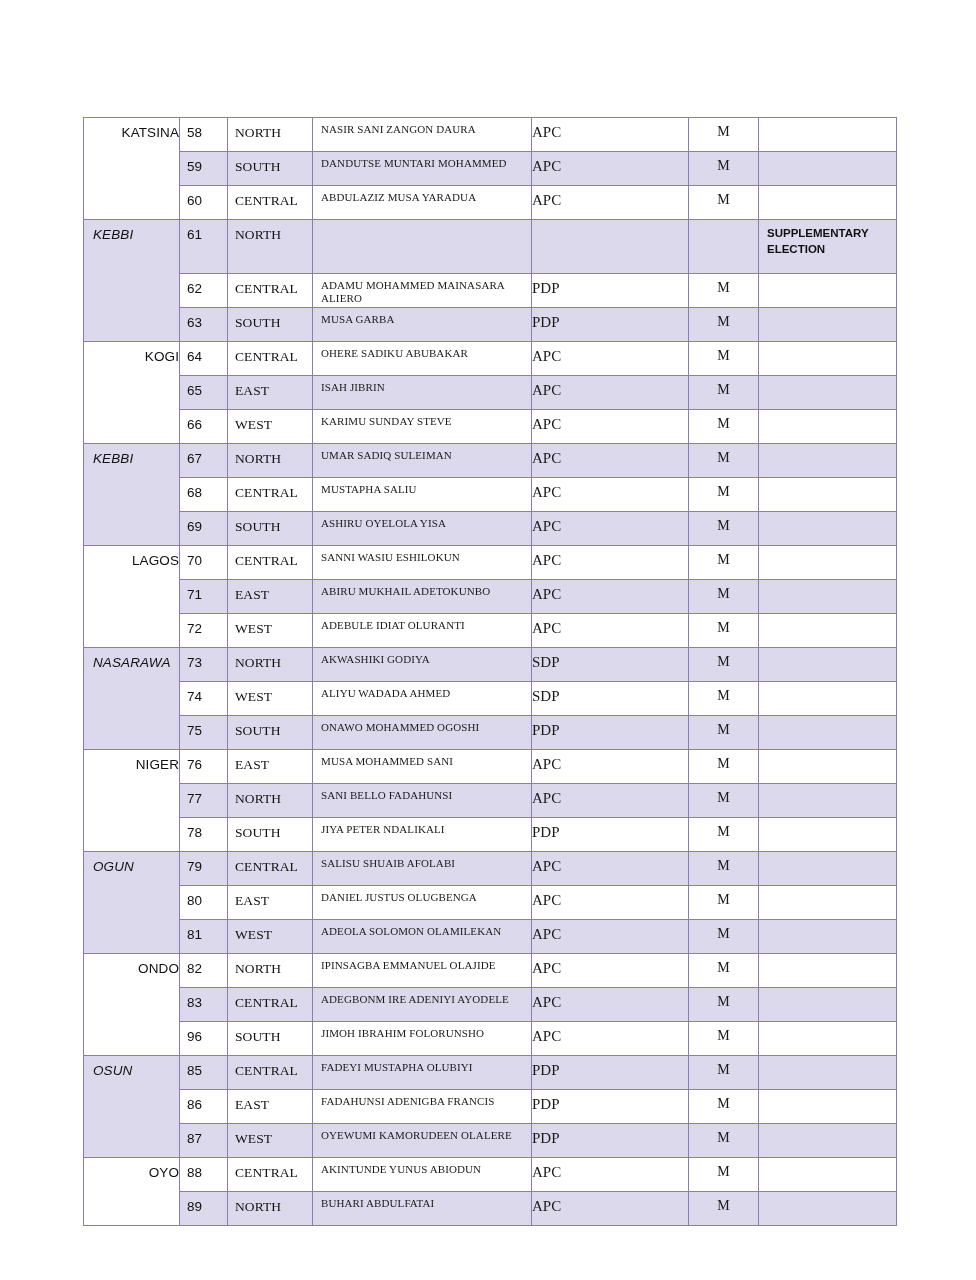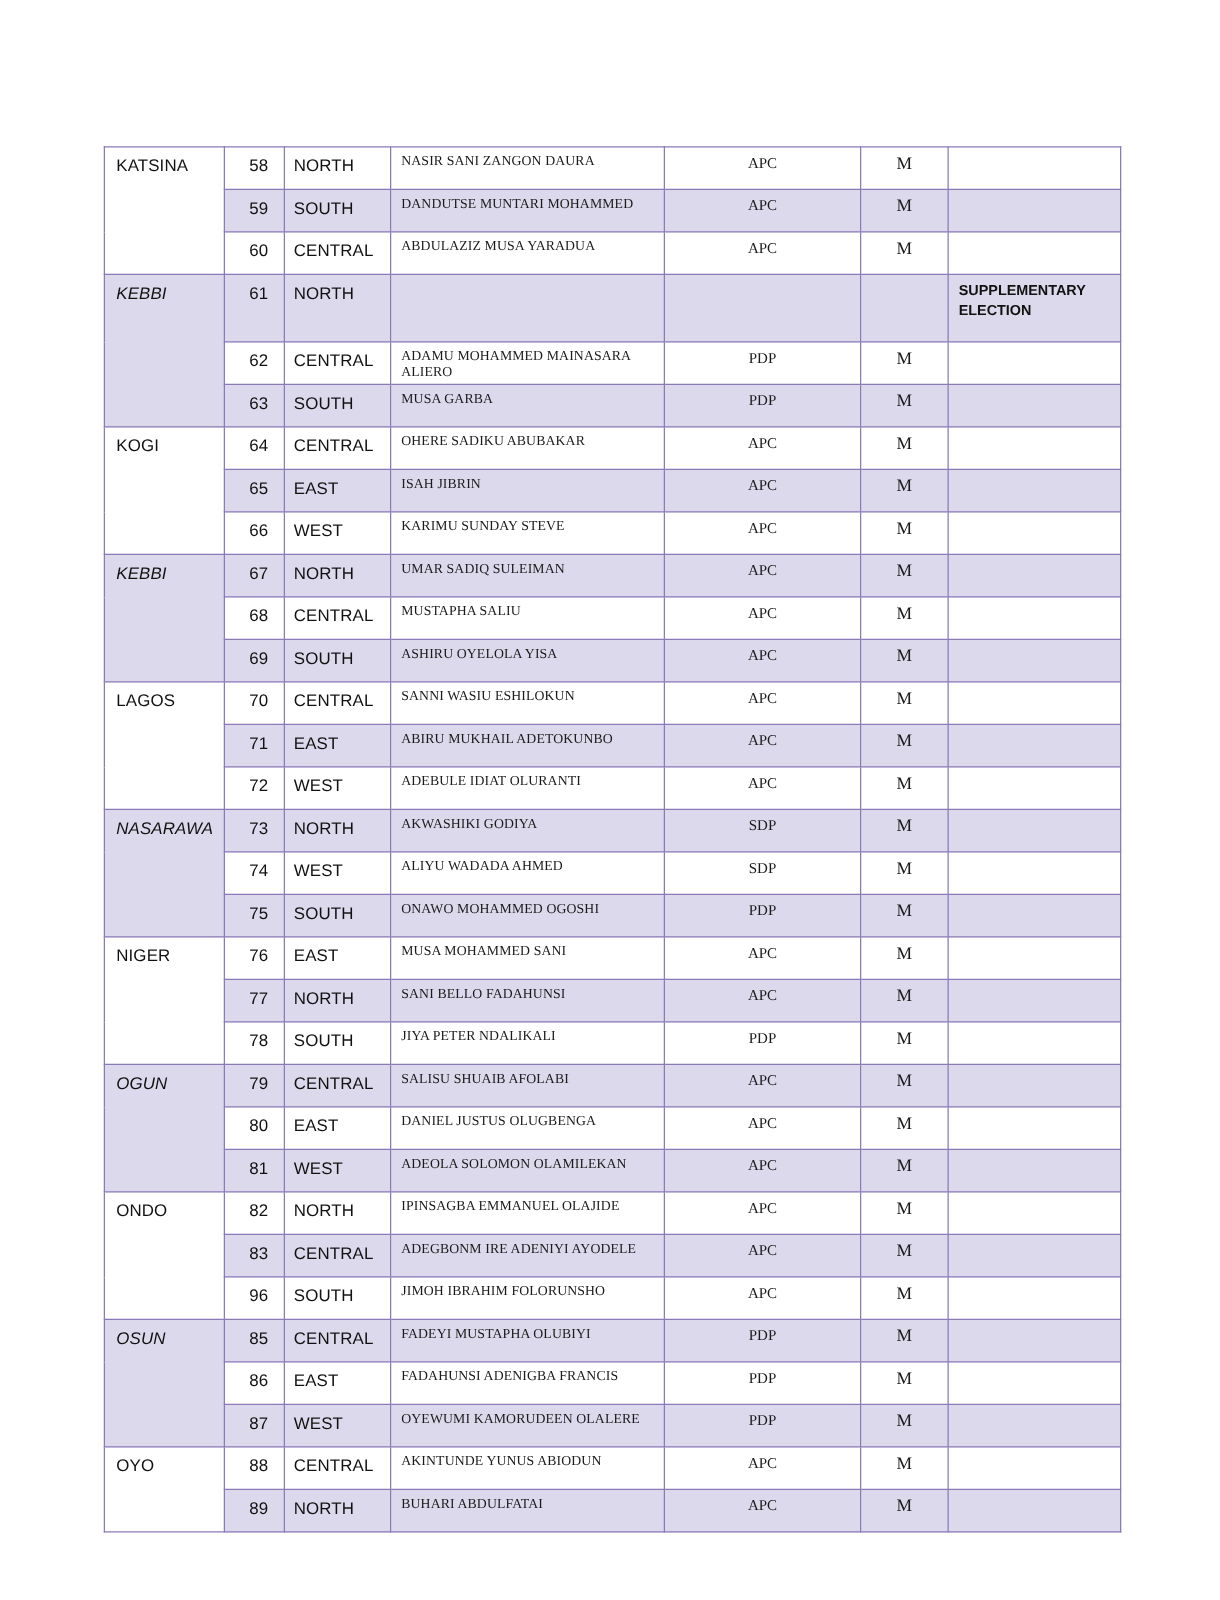--- a/index.html
+++ b/index.html
@@ -27,21 +27,21 @@
     border: 1px solid #8a7ab6;
   }
   table.results td {
     border: 1px solid #8a7ab6;
     padding: 0;
     vertical-align: top;
     background: #ffffff;
   }
   tr.shade > td { background: #ddd9ec; }
   td.shade { background: #ddd9ec; font-style: italic; }
-  td.plain { background: #ffffff; }
+  td.plain { background: #ffffff; text-align: right; }
 
   
   col.c-state  { width: 96px; }
   col.c-num    { width: 48px; }
   col.c-zone   { width: 85px; }
   col.c-name   { width: 219px; }
   col.c-party  { width: 157px; }
   col.c-gender { width: 70px; }
   col.c-remark { width: 138px; }
 
@@ -56,41 +56,40 @@
     font-size: 13.5px;
     color: #111111;
     padding: 7px 0 0 9px;
     letter-spacing: .1px;
   }
   .num {
     font-family: "Liberation Sans", sans-serif;
     font-size: 13.5px;
     color: #111111;
     padding: 7px 0 0 7px;
-    text-align: center;
   }
   .zone {
-    font-family: Liberation Sans, sans-serif;
+    font-family: Liberation Serif, serif;
     font-size: 13.5px;
     color: #111111;
     padding: 7px 0 0 7px;
     letter-spacing: .1px;
   }
   .name {
     font-family: "Liberation Serif", serif;
     font-size: 11px;
     color: #1a1a1a;
     padding: 5px 4px 0 8px;
     letter-spacing: .1px;
   }
   .party {
     font-family: "Liberation Serif", serif;
-    font-size: 12px;
+    font-size: 15px;
     color: #1a1a1a;
-    text-align: center;
+    text-align: left;
     padding: 6px 0 0 0;
   }
   .gender {
     font-family: "Liberation Serif", serif;
     font-size: 14px;
     color: #1a1a1a;
     text-align: center;
     padding: 6px 0 0 0;
   }
   .remark {

